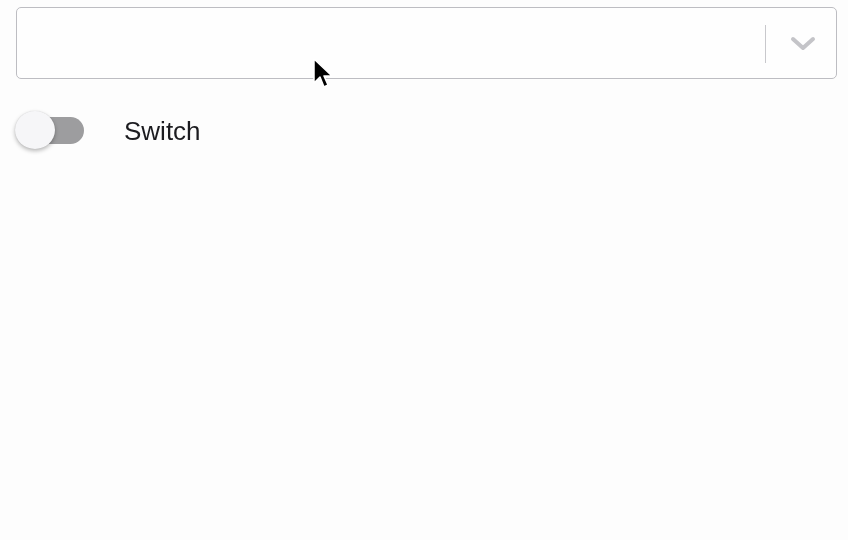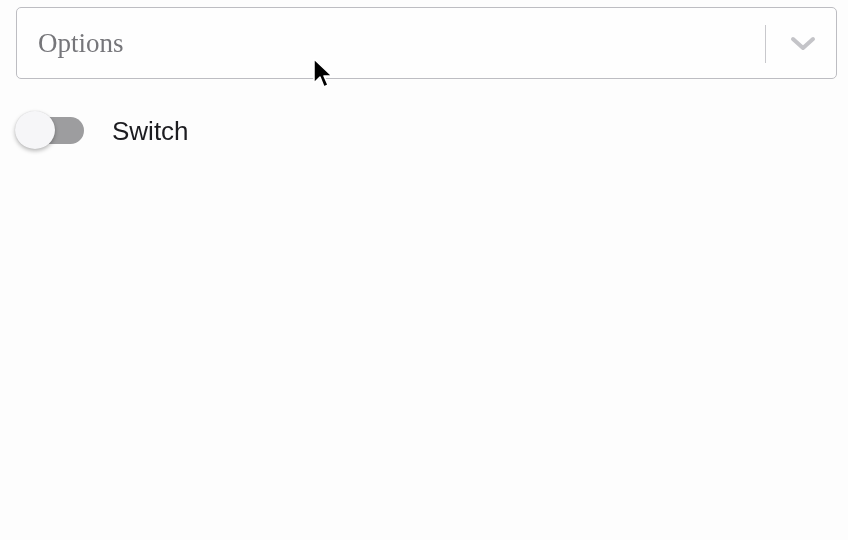--- a/index.html
+++ b/index.html
@@ -72,40 +72,39 @@
       position: absolute;
       left: 1px;
       top: 2px;
       width: 40px;
       height: 38px;
       border-radius: 50%;
       background: #f6f6f8;
       box-shadow: 0 2px 4px rgba(0,0,0,0.28), 0 0 1px rgba(0,0,0,0.15);
     }
     .switch-label {
-      margin-left: 26px;
+      margin-left: 38px;
       font-family: "Liberation Sans", "DejaVu Sans", sans-serif;
       font-size: 26px;
       color: #1c1c20;
       line-height: 1;
     }
     .cursor {
       position: absolute;
       left: 313px;
       top: 58px;
       width: 22px;
       height: 34px;
       pointer-events: none;
     }
   </style>
 </head>
 <body>
 
 <div class="select">
-  <span class="select-value">Options</span>
   <span class="select-separator"></span>
   <span class="select-chevron">
     <svg width="26" height="20" viewBox="0 0 26 20">
       <polyline points="3,5 13,14 23,5" fill="none" stroke="#c4c4c8" stroke-width="4" stroke-linecap="round" stroke-linejoin="round"></polyline>
     </svg>
   </span>
 </div>
 
 <div class="switch-row">
   <div class="switch">

